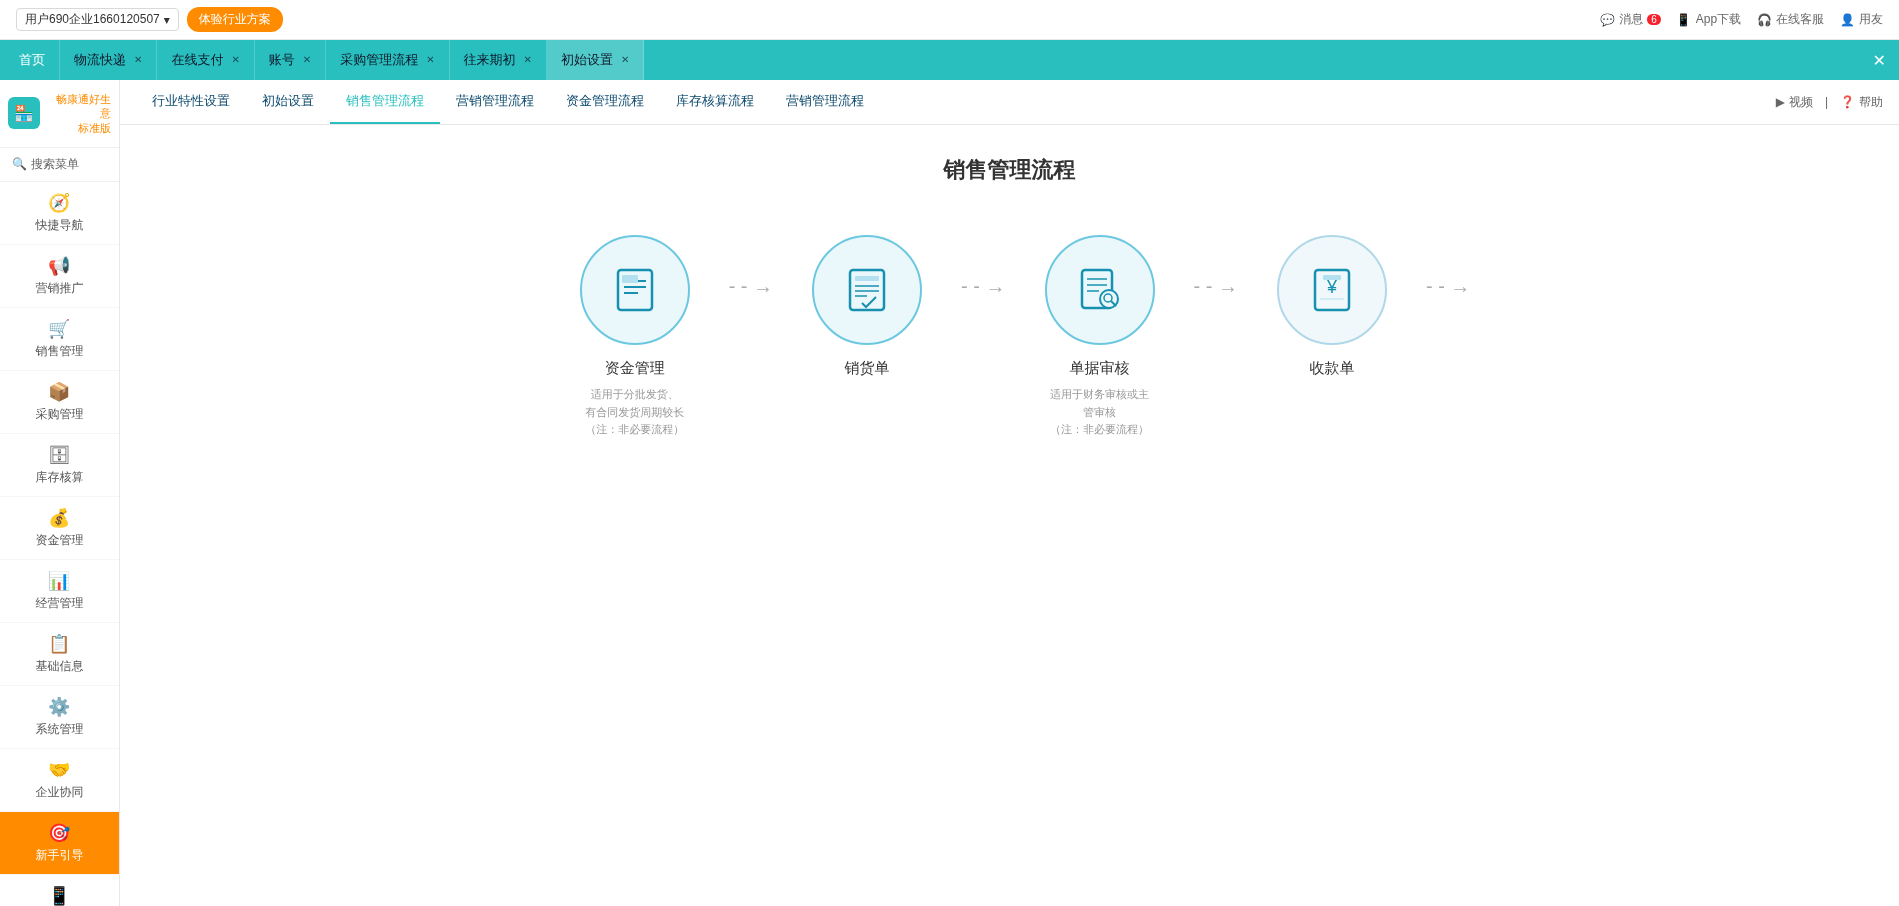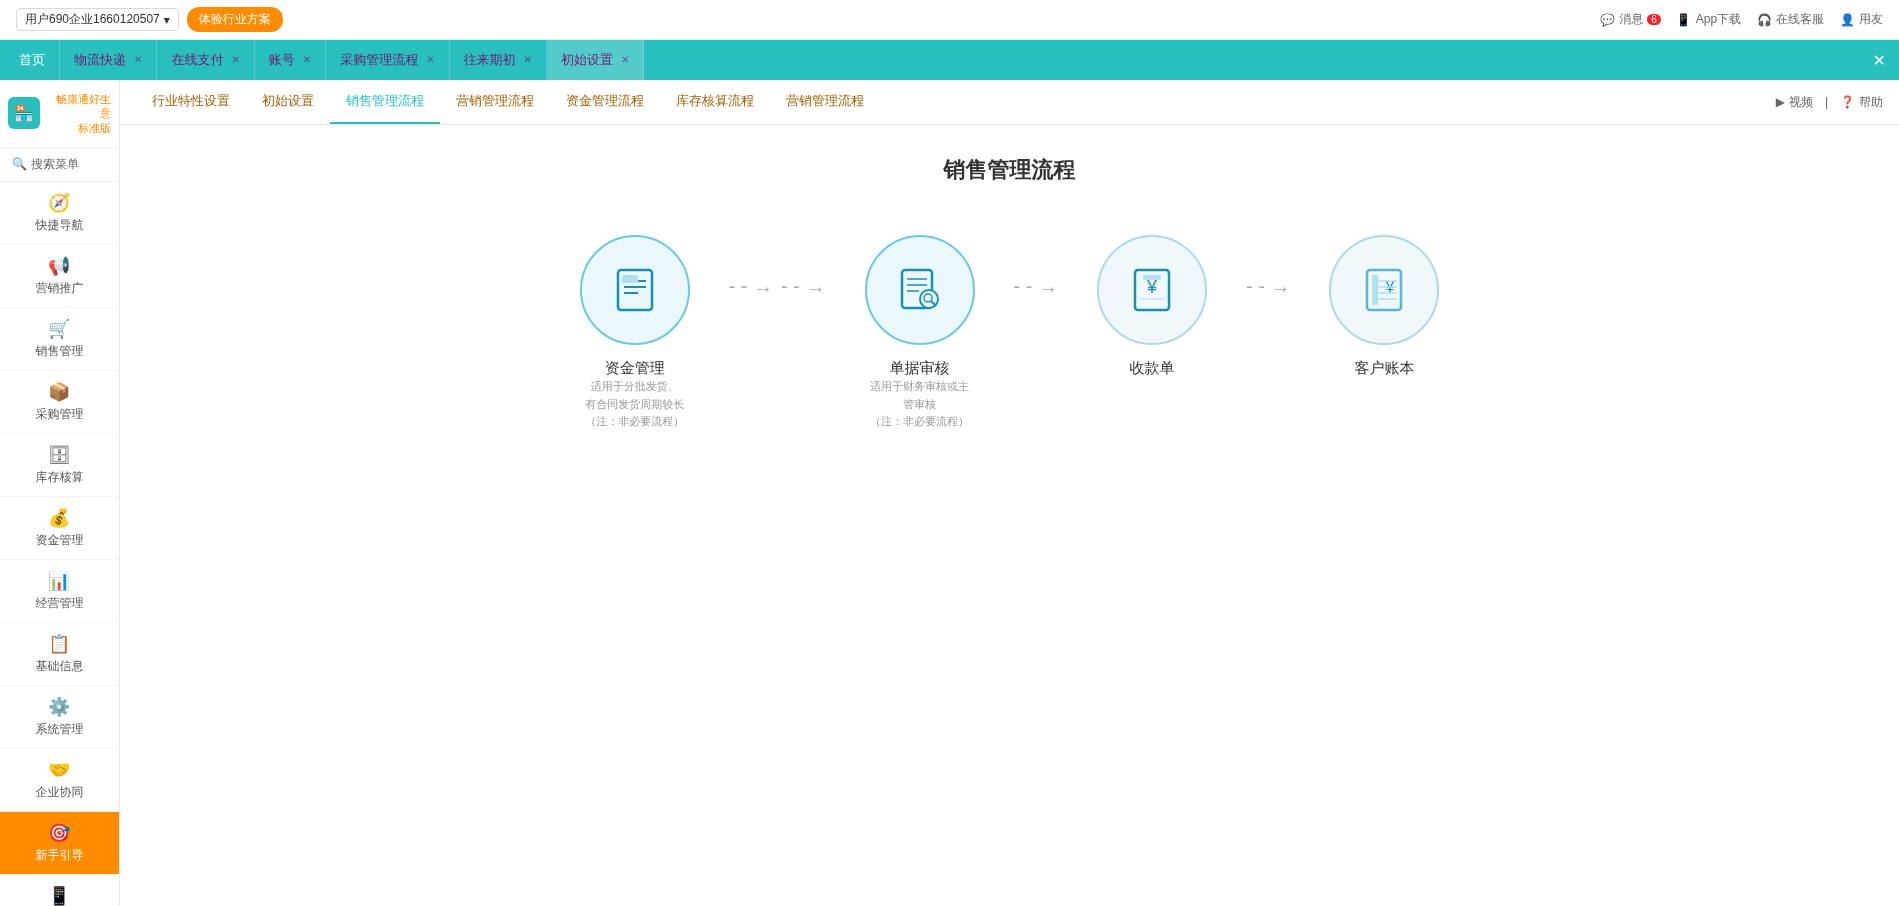--- a/index.html
+++ b/index.html
@@ -33,21 +33,21 @@
     .nav-tabs {
       display: flex;
       align-items: center;
       background: #29bfbf;
       height: 40px;
       padding: 0 5px;
     }
     .nav-tab {
       display: flex; align-items: center; gap: 4px;
       padding: 0 14px; height: 40px; line-height: 40px;
-      color: #701a75; cursor: pointer; font-size: 13px;
+      color: #0f172a; cursor: pointer; font-size: 13px;
       border-right: 1px solid rgba(255,255,255,0.2);
     }
     .nav-tab:first-child { border-left: none; }
     .nav-tab.active { background: rgba(255,255,255,0.2); }
     .nav-tab .close-btn { font-size: 10px; margin-left: 4px; opacity: 0.7; }
     .nav-tab-home { padding: 0 14px; color: #fff; font-size: 13px; cursor: pointer; }
     .nav-close-all {
       margin-left: auto; color: #fff; cursor: pointer; font-size: 16px; padding: 0 8px;
     }
 
@@ -93,21 +93,21 @@
 
     
     .sub-tabs {
       display: flex; align-items: center; padding: 0 16px;
       border-bottom: 1px solid #e8e8e8; background: #fff;
       justify-content: space-between;
     }
     .sub-tabs-left { display: flex; }
     .sub-tab {
       padding: 12px 16px; cursor: pointer; font-size: 13px;
-      color: #a16207; border-bottom: 2px solid transparent;
+      color: #0c4a6e; border-bottom: 2px solid transparent;
       white-space: nowrap;
     }
     .sub-tab.active { color: #29bfbf; border-bottom-color: #29bfbf; }
     .sub-tabs-right { display: flex; align-items: center; gap: 12px; font-size: 12px; color: #666; }
     .sub-tabs-right .help-item { display: flex; align-items: center; gap: 4px; cursor: pointer; }
 
     
     .page-body { flex: 1; overflow-y: auto; padding: 30px 40px; }
     .page-title { text-align: center; font-size: 22px; color: #333; margin-bottom: 50px; }
 
@@ -124,21 +124,21 @@
       width: 110px; height: 110px; border-radius: 50%;
       border: 2px solid #6cc8e0; background: #eaf8fb;
       display: flex; align-items: center; justify-content: center;
       font-size: 40px; color: #1890b0;
     }
     .flow-circle.light { background: #f0f8fb; border-color: #b0d8e8; }
     .flow-step-name {
       margin-top: 14px; font-size: 15px; color: #333; font-weight: 500;
     }
     .flow-step-desc {
-      font-size: 11px; color: #999; text-align: center;
+      margin-top: 8px; font-size: 11px; color: #999; text-align: center;
       line-height: 1.6;
     }
     .flow-arrow {
       display: flex; align-items: flex-start; padding-top: 40px;
       color: #aaa; font-size: 20px; padding-left: 4px; padding-right: 4px;
     }
   </style>
 </head>
 <body>
 
@@ -321,20 +321,34 @@
             </svg>
           </div>
           <div class="flow-step-name">资金管理</div>
           <div class="flow-step-desc">适用于分批发货、<br>有合同发货周期较长<br>（注：非必要流程）</div>
         </div>
 
         <div class="flow-arrow">
           <span>- - →</span>
         </div>
 
+        <div class="flow-step">
+          <div class="flow-circle">
+            <svg width="50" height="50" viewBox="0 0 50 50">
+              <rect x="8" y="5" width="34" height="40" rx="3" fill="none" stroke="#1890b0" stroke-width="2.5"></rect>
+              <rect x="13" y="11" width="24" height="5" rx="1" fill="#b3e0f0"></rect>
+              <line x1="13" y1="21" x2="37" y2="21" stroke="#1890b0" stroke-width="1.5"></line>
+              <line x1="13" y1="26" x2="37" y2="26" stroke="#1890b0" stroke-width="1.5"></line>
+              <line x1="13" y1="31" x2="25" y2="31" stroke="#1890b0" stroke-width="1.5"></line>
+              <path d="M20 38 l4 4 l10-10" stroke="#1890b0" stroke-width="2" fill="none"></path>
+            </svg>
+          </div>
+          <div class="flow-step-name">销货单</div>
+          <div class="flow-step-desc"></div>
+        </div>
 
         <div class="flow-arrow">
           <span>- - →</span>
         </div>
 
         <div class="flow-step">
           <div class="flow-circle">
             <svg width="50" height="50" viewBox="0 0 50 50">
               <rect x="7" y="5" width="30" height="38" rx="3" fill="none" stroke="#1890b0" stroke-width="2.5"></rect>
               <line x1="12" y1="14" x2="32" y2="14" stroke="#1890b0" stroke-width="1.5"></line>
@@ -363,33 +377,18 @@
             </svg>
           </div>
           <div class="flow-step-name">收款单</div>
           <div class="flow-step-desc"></div>
         </div>
 
         <div class="flow-arrow">
           <span>- - →</span>
         </div>
 
-        <div class="flow-step">
-          <div class="flow-circle light">
-            <svg width="50" height="50" viewBox="0 0 50 50">
-              <rect x="8" y="5" width="34" height="40" rx="3" fill="none" stroke="#5ab4d4" stroke-width="2.5"></rect>
-              <rect x="13" y="10" width="6" height="30" rx="1" fill="#b3e0f0"></rect>
-              <text x="31" y="28" text-anchor="middle" font-size="16" fill="#1890b0">¥</text>
-              <line x1="19" y1="16" x2="38" y2="16" stroke="#b3e0f0" stroke-width="1.5"></line>
-              <line x1="19" y1="22" x2="38" y2="22" stroke="#b3e0f0" stroke-width="1.5"></line>
-              <line x1="19" y1="28" x2="38" y2="28" stroke="#b3e0f0" stroke-width="1.5"></line>
-              <line x1="19" y1="34" x2="38" y2="34" stroke="#b3e0f0" stroke-width="1.5"></line>
-            </svg>
-          </div>
-          <div class="flow-step-name">客户账本</div>
-          <div class="flow-step-desc"></div>
-        </div>
 
       </div>
     </div>
 
   </div>
 </div>
 
 </body></html>

